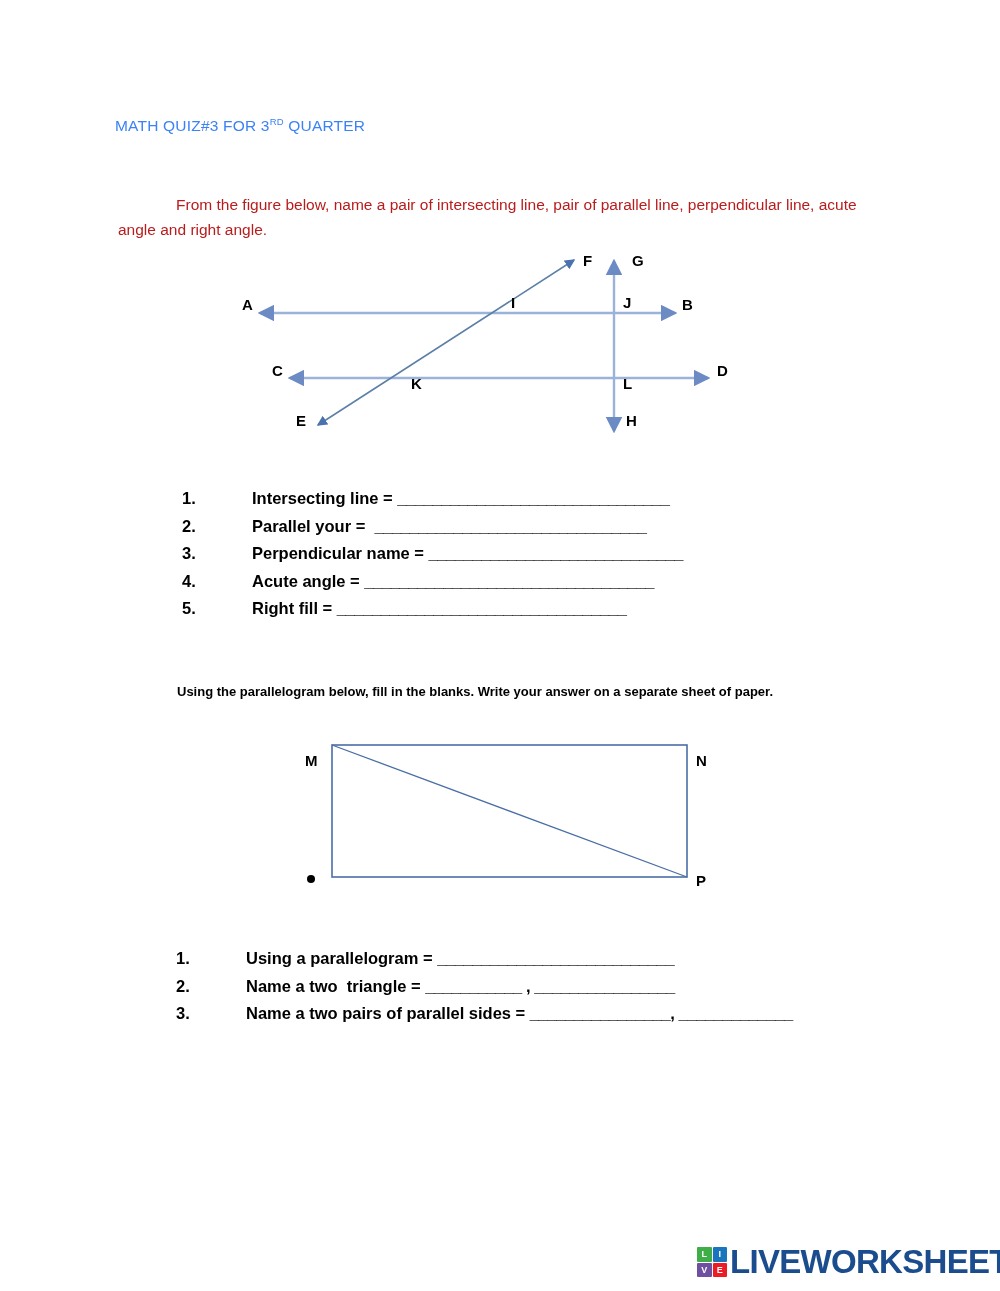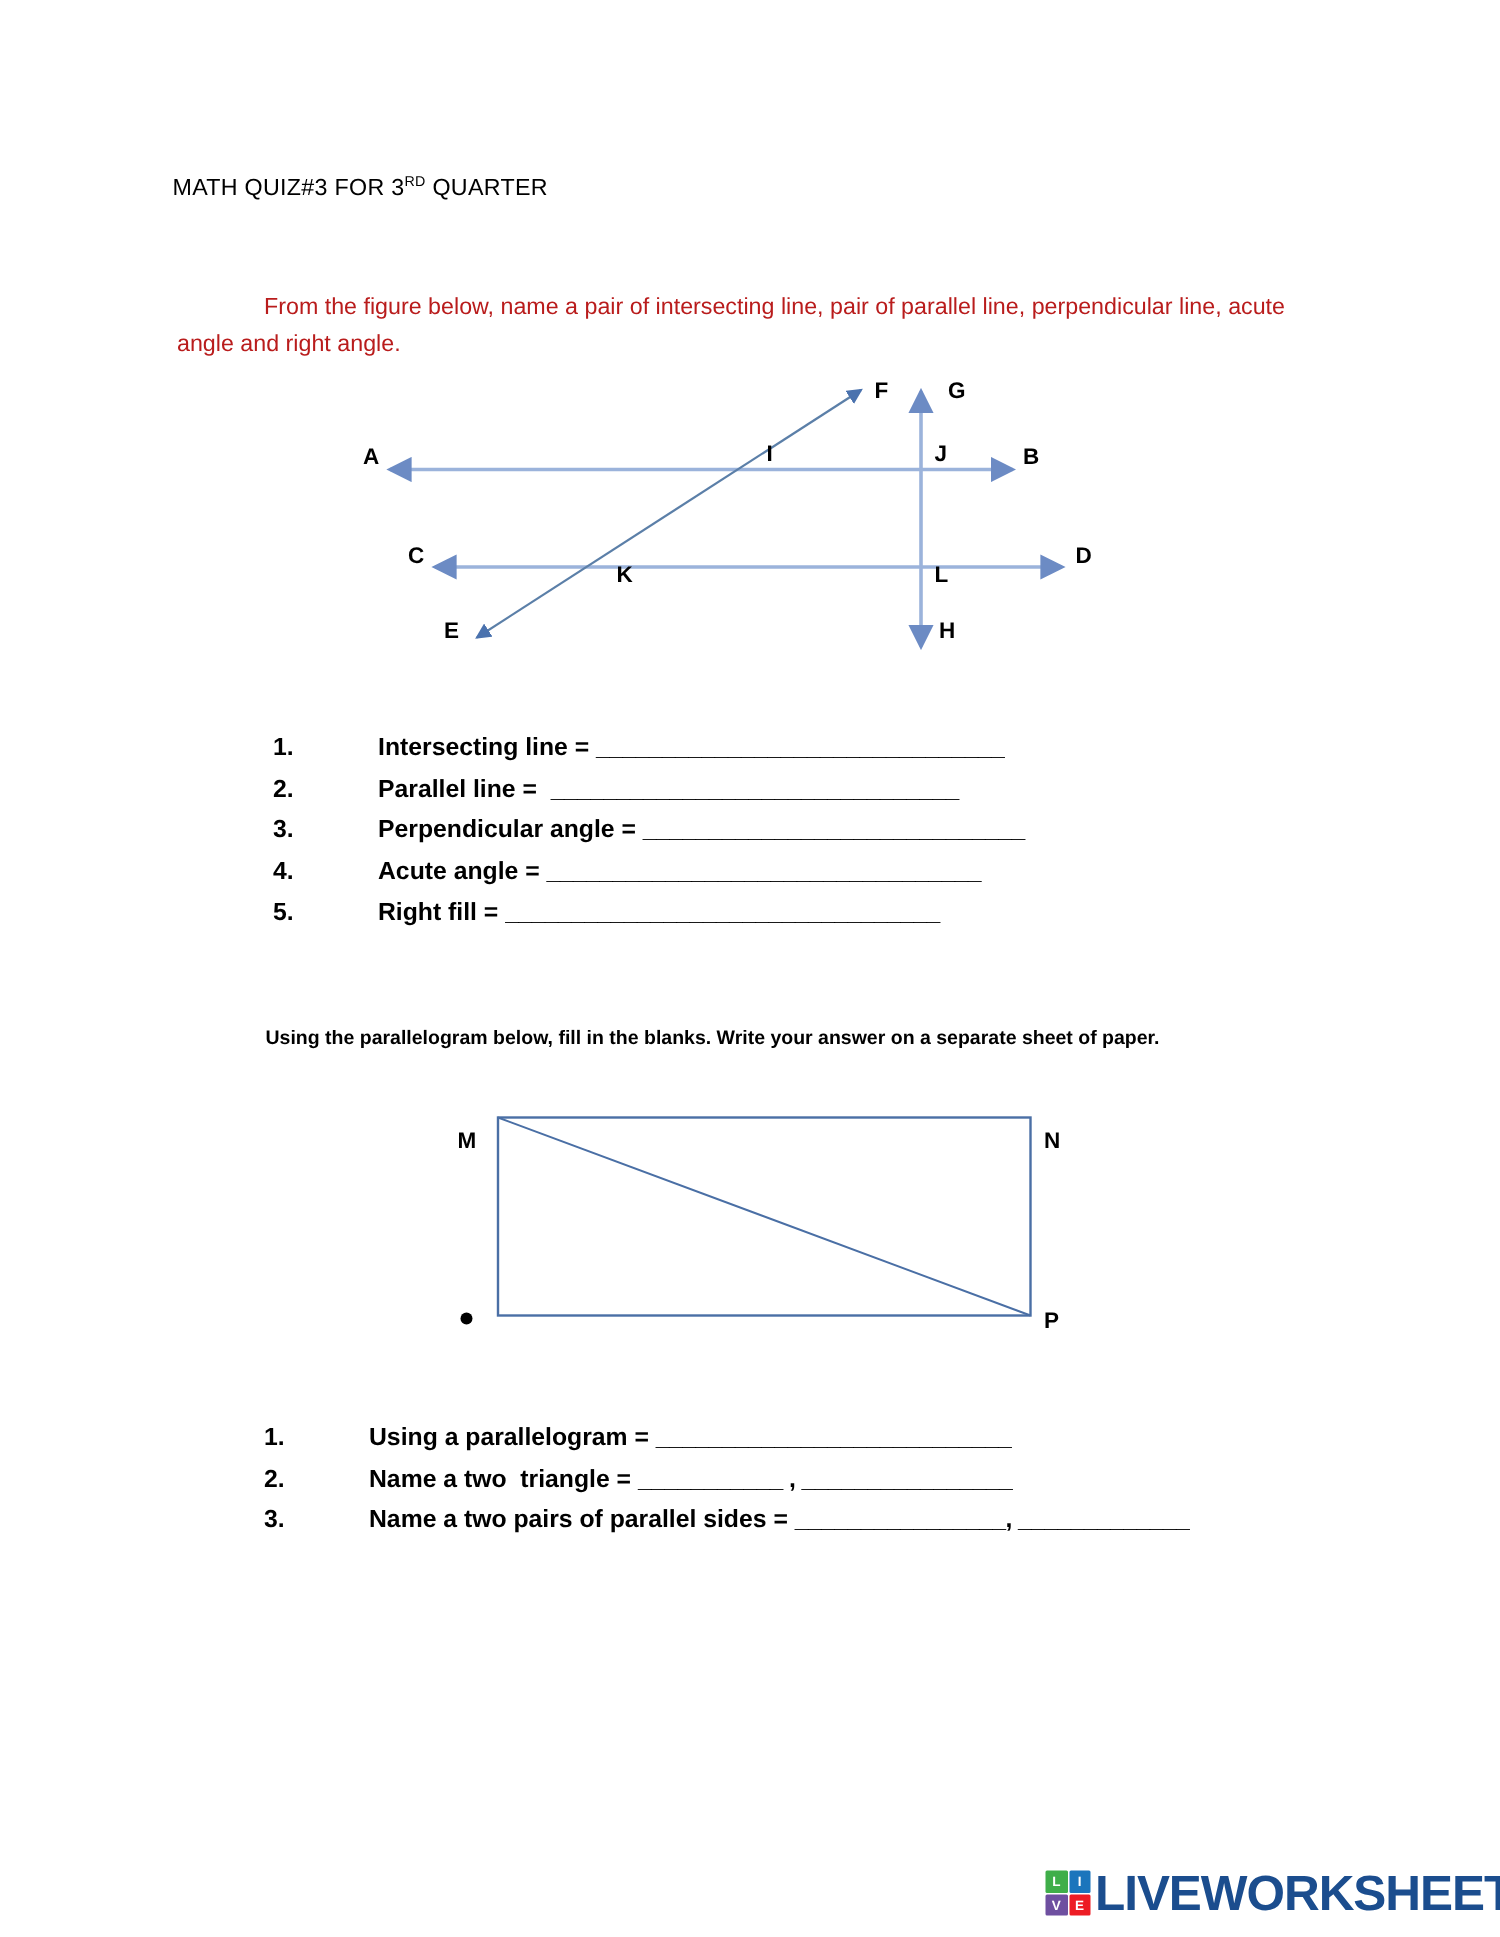--- a/index.html
+++ b/index.html
@@ -16,21 +16,21 @@
     overflow: hidden;
   }
 
   
   .doc-title {
     position: absolute;
     left: 115px;
     top: 117px;
     font-size: 15.5px;
     letter-spacing: 0.2px;
-    color: #000000;
+    color: #3b82f6;
     white-space: nowrap;
   }
   .doc-title sup {
     font-size: 9.5px;
     vertical-align: super;
     line-height: 0;
   }
 
   
   .intro {
@@ -192,26 +192,26 @@
 </div>
 
 <div class="qlist" id="list-one">
   <div class="qrow">
     <span class="qnum">1.</span>
     <span class="qtext">Intersecting line = </span>
     <span class="qblank">_______________________________</span>
   </div>
   <div class="qrow">
     <span class="qnum">2.</span>
-    <span class="qtext">Parallel line =  </span>
+    <span class="qtext">Parallel your =  </span>
     <span class="qblank">_______________________________</span>
   </div>
   <div class="qrow">
     <span class="qnum">3.</span>
-    <span class="qtext">Perpendicular angle = </span>
+    <span class="qtext">Perpendicular name = </span>
     <span class="qblank">_____________________________</span>
   </div>
   <div class="qrow">
     <span class="qnum">4.</span>
     <span class="qtext">Acute angle = </span>
     <span class="qblank">_________________________________</span>
   </div>
   <div class="qrow">
     <span class="qnum">5.</span>
     <span class="qtext">Right fill = </span>

